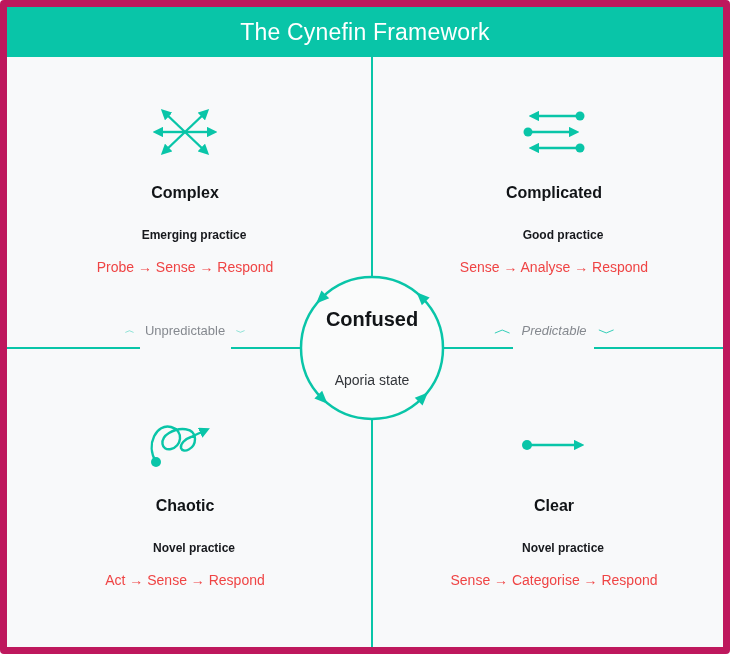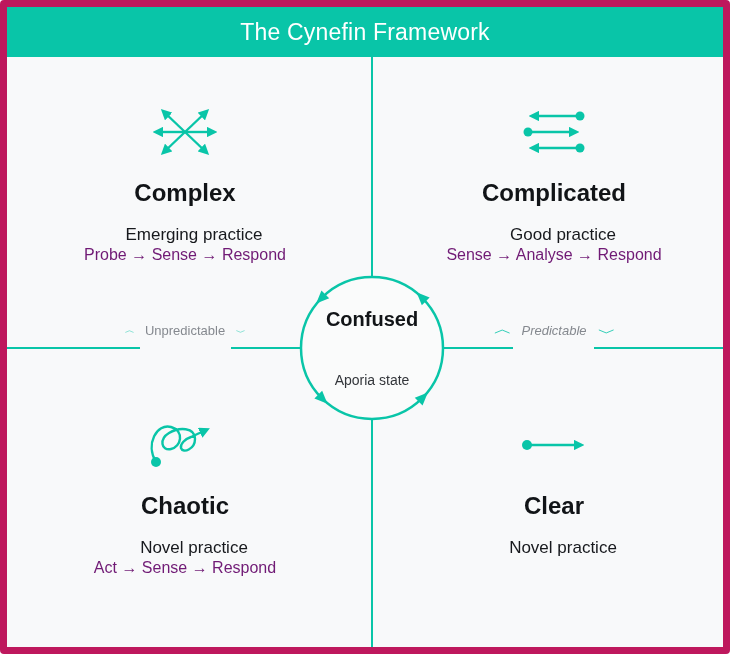--- a/index.html
+++ b/index.html
@@ -23,23 +23,23 @@
   .hseg.s3{left:437px;width:69px;}
   .hseg.s4{left:587px;width:143px;}
   .quadrant{
     position:absolute;width:300px;display:flex;flex-direction:column;align-items:center;text-align:center;
   }
   .q-tl{left:28px;top:95px;}
   .q-tr{left:397px;top:95px;}
   .q-bl{left:28px;top:408px;}
   .q-br{left:397px;top:408px;align-items:center;}
   .q-icon{height:60px;display:flex;align-items:center;justify-content:center;}
-  .q-title{font-size:24px;font-weight:700;color:#111417;line-height:30px;margin-top:16px;}
-  .q-practice{font-size:17px;font-weight:400;color:#17191D;line-height:22px;margin-top:16px;margin-left:18px;}
-  .q-process{font-size:16px;color:#701a75;line-height:18px;}
+  .q-title{font-size:16px;font-weight:700;color:#111417;line-height:30px;margin-top:16px;}
+  .q-practice{font-size:12px;font-weight:700;color:#17191D;line-height:22px;margin-top:16px;margin-left:18px;}
+  .q-process{font-size:14px;color:#ef4444;line-height:18px;margin-top:12px;}
   .center-circle{position:absolute;left:285px;top:261px;width:160px;height:160px;}
   .center-text{
     position:absolute;left:285px;top:261px;width:160px;height:160px;
     display:flex;flex-direction:column;align-items:center;justify-content:center;gap:10px;text-align:center;
   }
   .center-title{font-size:20px;font-weight:700;color:#111417;line-height:22px;}
   .center-subtitle{font-size:14px;color:#33363B;line-height:16px;margin-top:32px;}
   .axis-label{
     position:absolute;top:316px;width:120px;display:flex;flex-direction:row;align-items:center;gap:11px;
   }
@@ -143,20 +143,21 @@
           <marker id="ah-cl" viewBox="0 0 10 10" refX="6" refY="5" markerWidth="4.5" markerHeight="4.5" orient="auto-start-reverse">
             <path d="M0,0 L10,5 L0,10 Z" fill="#09C5A8"></path>
           </marker>
         </defs>
         <line x1="12" y1="10" x2="62" y2="10" stroke="#09C5A8" stroke-width="2.4" marker-end="url(#ah-cl)"></line>
         <circle cx="9" cy="10" r="5" fill="#09C5A8"></circle>
       </svg>
     </div>
     <div class="q-title">Clear</div>
     <div class="q-practice">Novel practice</div>
+    <div class="q-process">Sense → Categorise → Respond</div>
   </div>
 
   <div class="center-circle">
     <svg width="160" height="160" viewBox="0 0 160 160">
       <circle cx="80" cy="80" r="71" fill="#FAFBFB" stroke="#09C5A8" stroke-width="2.5"></circle>
       <g fill="#09C5A8">
         <g transform="translate(130.2,29.8) rotate(225)">
             <path d="M8,0 L-5,5.5 L-5,-5.5 Z"></path>
           </g>
         <g transform="translate(29.8,29.8) rotate(135)">

